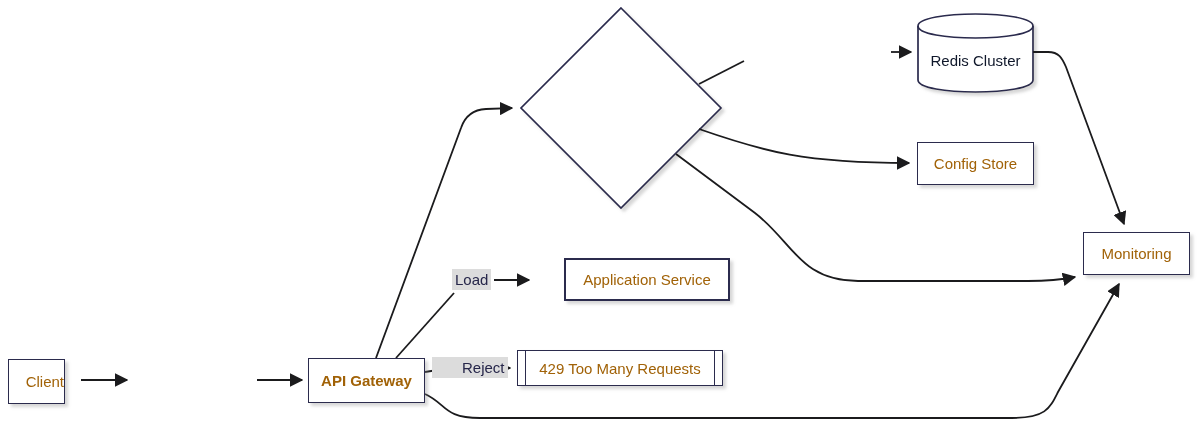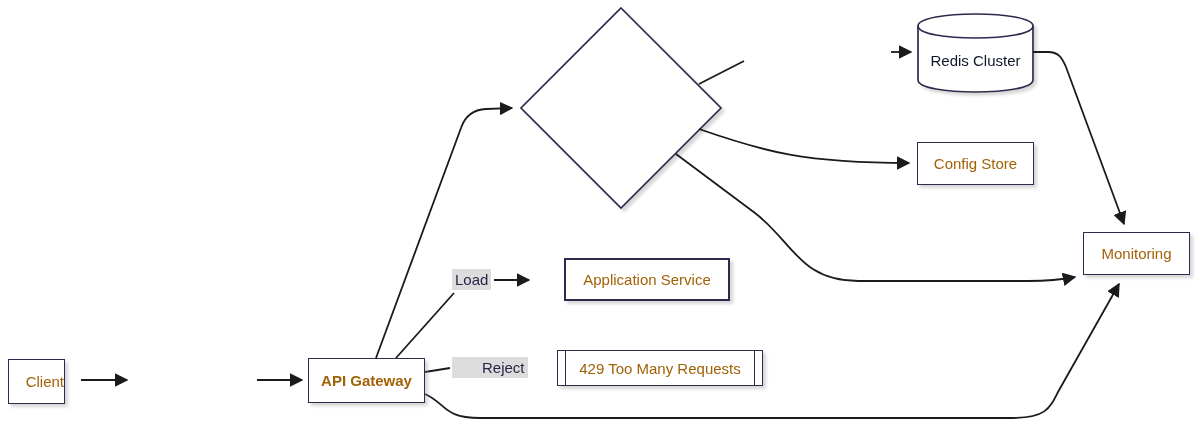--- a/index.html
+++ b/index.html
@@ -103,35 +103,35 @@
 
 
   <div class="node" style="left:308px; top:358px; width:117px; height:45px;font-weight:bold;">
     <span>API Gateway</span>
   </div>
 
   <div class="node bold" style="left:537px; top:258px; width:166px; height:43px;margin-left:27px;">
     <span>Application Service</span>
   </div>
 
-  <div class="node subroutine" style="left:517px; top:350px; width:206px; height:36px;margin-left:40px;">
+  <div class="node subroutine" style="left:517px; top:350px; width:206px; height:36px;">
     <span class="sub-bar left"></span>
     <span>429 Too Many Requests</span>
     <span class="sub-bar right"></span>
   </div>
 
   <div class="node" style="left:917px; top:142px; width:117px; height:43px;">
     <span>Config Store</span>
   </div>
 
   <div class="node" style="left:1083px; top:232px; width:107px; height:43px;">
     <span>Monitoring</span>
   </div>
 
 
   <div class="shape-label" style="left:918px; top:28px; width:115px; height:64px;">Redis Cluster</div>
 
 
   <div class="edge-label" style="left:452px; top:269px;">Load</div>
 
-  <div class="edge-label" style="left:452px; top:357px;padding-left:30px;">Reject</div>
+  <div class="edge-label" style="left:432px; top:357px;padding-left:30px;">Reject</div>
 
 </div>
 
 </body></html>

